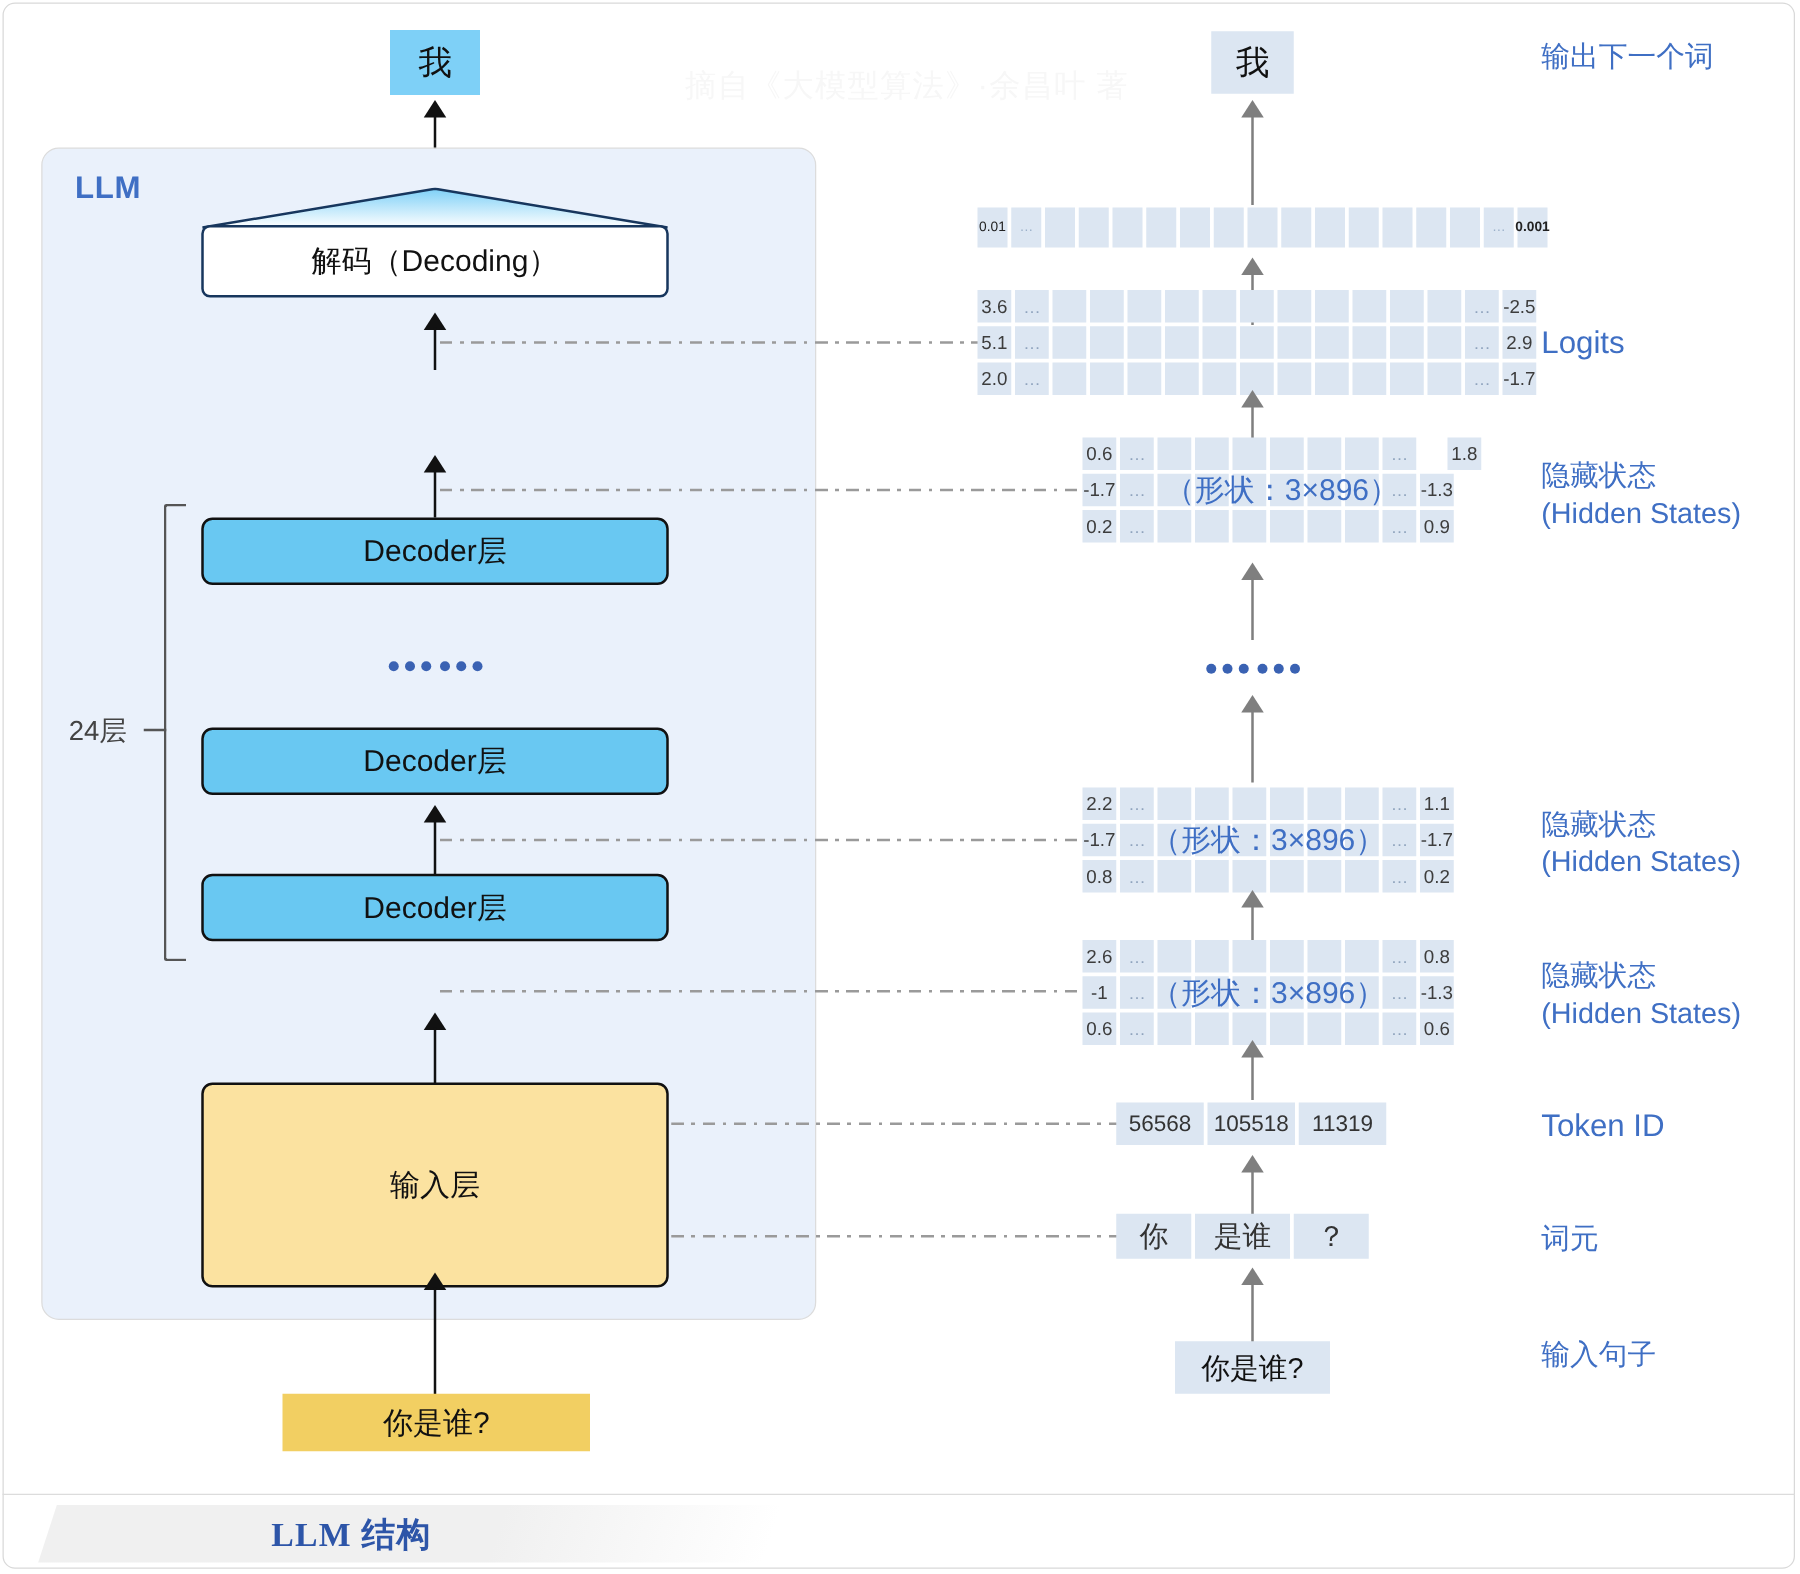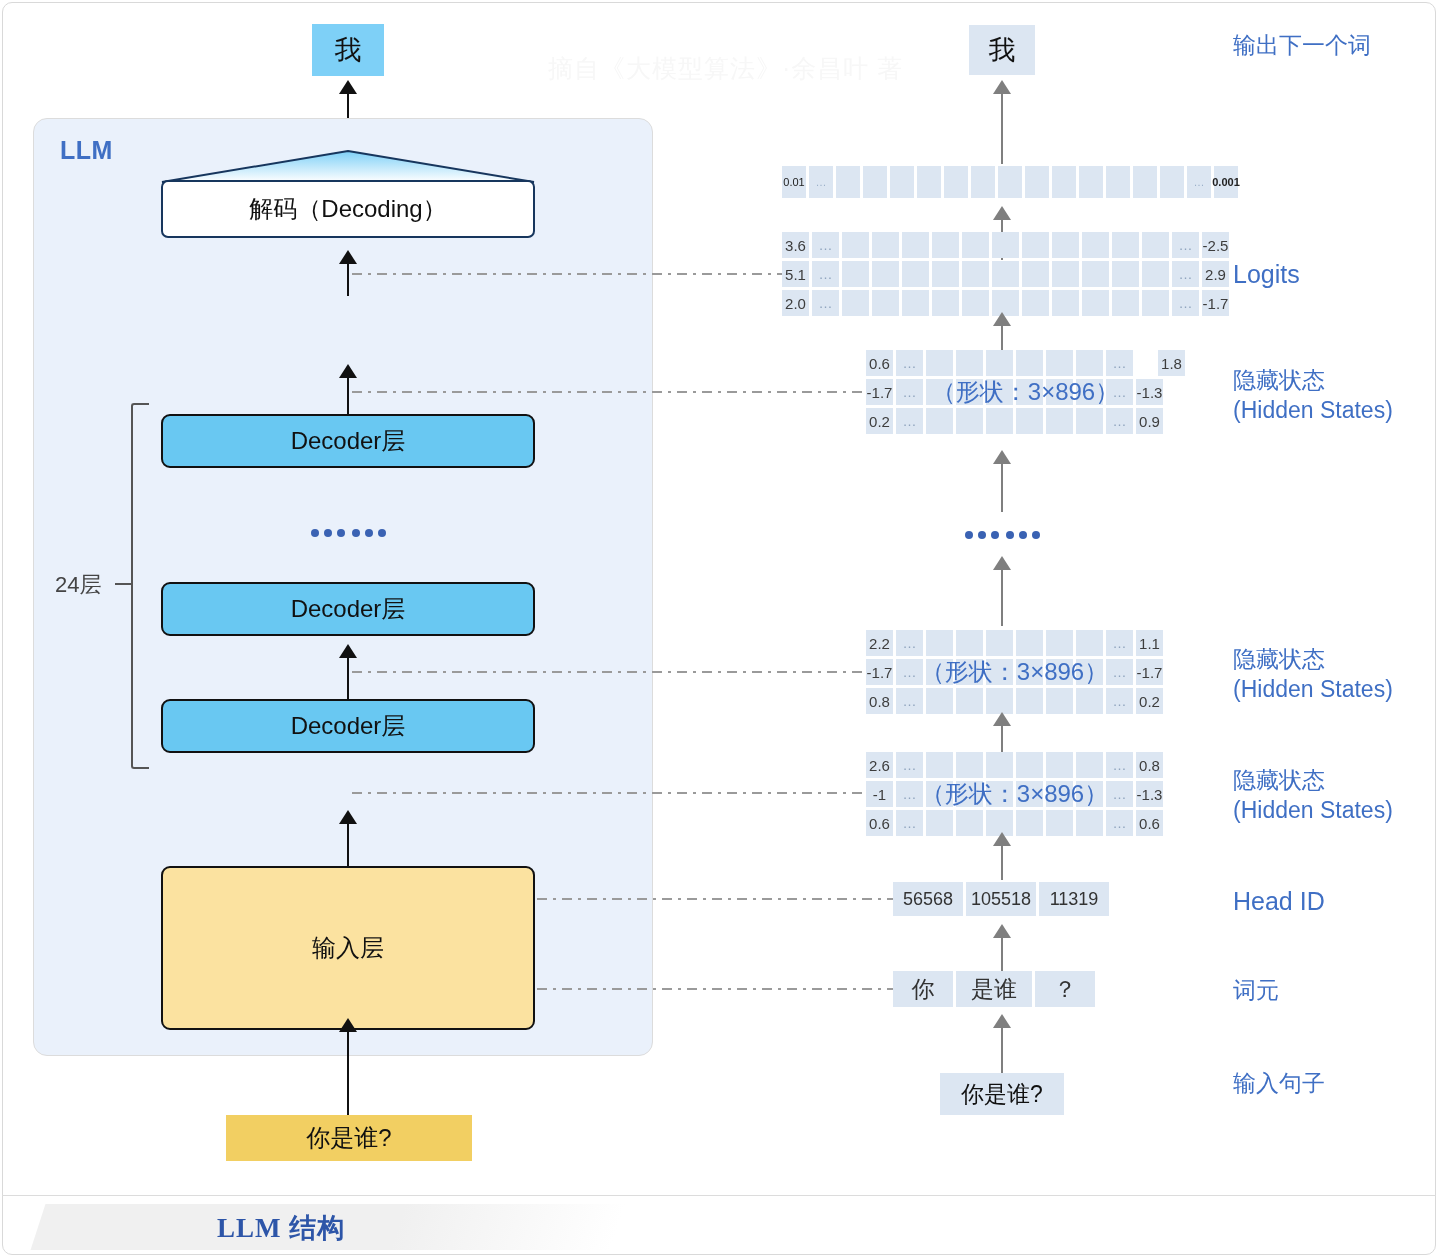--- a/index.html
+++ b/index.html
@@ -546,21 +546,21 @@
   <div class="rlabel" style="top:644px;">
     <span>隐藏状态</span><br>
     <span>(Hidden States)</span>
   </div>
 
   <div class="rlabel" style="top:765px;">
     <span>隐藏状态</span><br>
     <span>(Hidden States)</span>
   </div>
 
-  <div class="rlabel" style="top:885px;font-size:25px;">Head ID</div>
+  <div class="rlabel" style="top:885px;font-size:25px;">Token ID</div>
   <div class="rlabel" style="top:975px;">词元</div>
   <div class="rlabel" style="top:1068px;">输入句子</div>
 
   <div class="footer">
     <div class="footer-band"></div>
     <div class="footer-title">LLM 结构</div>
   </div>
 
 </div>
 

